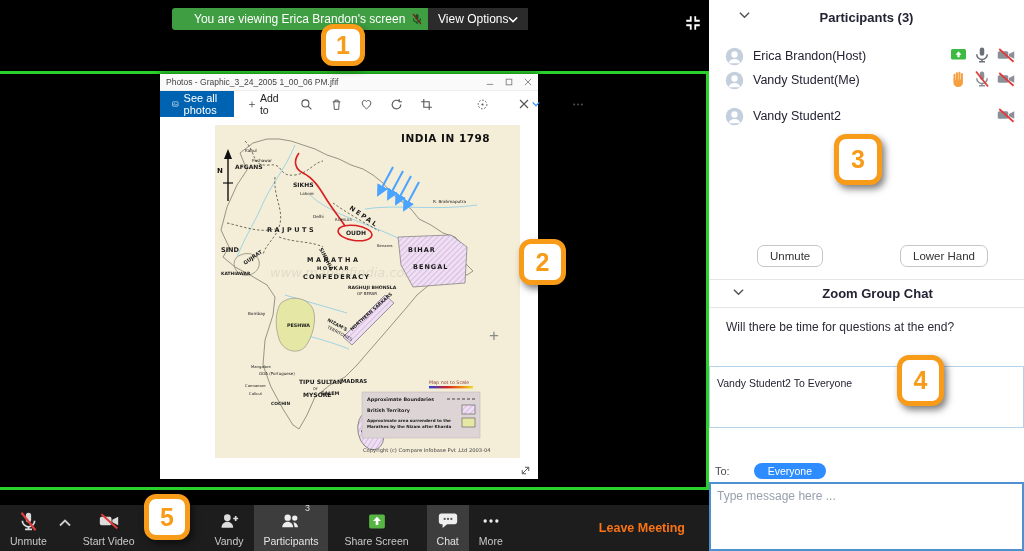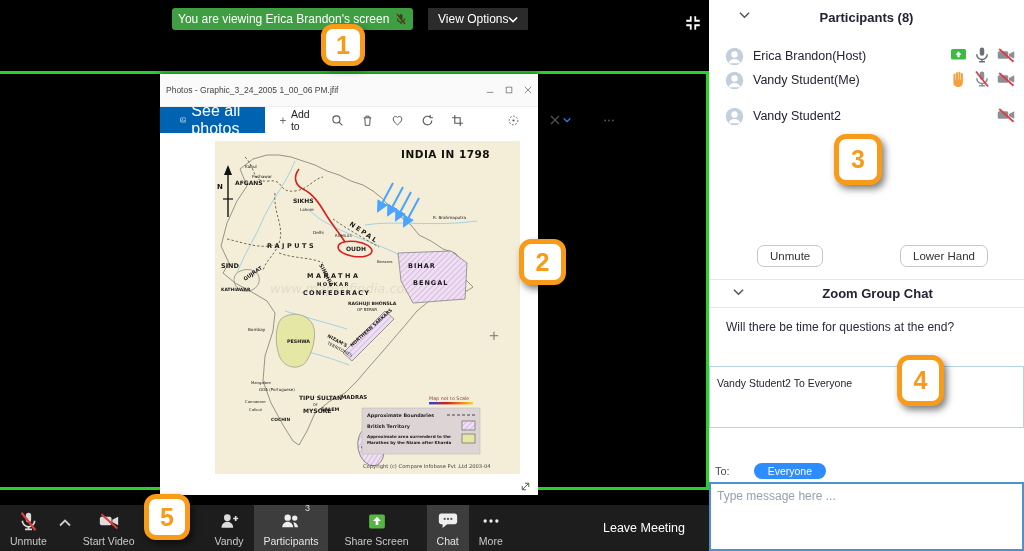--- a/index.html
+++ b/index.html
@@ -1,40 +1,40 @@
 <!DOCTYPE html>
 <html><head>
 <meta charset="utf-8">
 <style>
   * { box-sizing: border-box; margin: 0; padding: 0; }
   html,body { width:1024px; height:551px; background:#000; font-family:"Liberation Sans",sans-serif; }
   #root { position:relative; width:1024px; height:551px; background:#000; overflow:hidden; }
 
   
   .banner-pill { position:absolute; left:172px; top:8px; height:22px; background:#3f9e42; color:#fff;
-    font-size:12px; display:flex; align-items:center; gap:6px; padding:0 6px; border-radius:3px; }
+    font-size:12px; display:flex; align-items:center; gap:6px; padding:0 22px; border-radius:3px; }
   .view-options { position:absolute; left:428px; top:8px; height:22px; background:#2b2b2b; color:#fff;
     font-size:12px; display:flex; align-items:center; padding:0 10px; cursor:default; }
   .fullscreen-btn { position:absolute; left:684px; top:14px; width:18px; height:18px; }
   .top-black-notch { position:absolute; left:709px; top:0; width:106px; height:12px; background:#000; }
 
   
   .stage { position:absolute; left:0; top:71px; width:709px; height:419px; background:#000;
     border-top:3px solid #2ad12a; border-right:3px solid #2ad12a; border-bottom:3px solid #2ad12a; }
 
   
   .photos-window { position:absolute; left:160px; top:0px; width:378px; height:405px; background:#fff;
     box-shadow:0 0 6px rgba(0,0,0,.6); }
-  .pw-titlebar { height:33px; background:#fafafa; display:flex; align-items:center; font-size:8.5px;
+  .pw-titlebar { height:17px; background:#fafafa; display:flex; align-items:center; font-size:8.5px;
     color:#444; padding:0 6px; border-bottom:1px solid #eee; }
   .pw-titlebar .pw-title { flex:1; }
   .pw-controls { display:flex; gap:11px; color:#888; font-size:9px; align-items:center; }
   .pw-toolbar { height:26px; display:flex; align-items:center; background:#fff; font-size:10px; color:#333; }
   .pw-btn-blue { height:26px; background:#0063b1; color:#fff; display:flex; align-items:center; gap:5px;
-    padding:0 20px; font-size:16px; }
+    padding:0 12px; font-size:11px; }
   .pw-addto { display:flex; align-items:center; gap:4px; margin-left:14px; color:#222; font-size:10.5px; }
   .pw-icons { display:flex; align-items:center; margin-left:18px; gap:17px; color:#555; }
   .pw-icons svg { display:block; }
   .pw-content { position:relative; width:100%; height:362px; background:#fff; }
   .map-wrap { position:absolute; left:55px; top:8px; width:305px; height:333px; }
   .pw-resize { position:absolute; right:6px; bottom:2px; }
 
   .cursor-plus { position:absolute; left:489px; top:252px; color:#8a8a8a; font-size:17px; font-weight:400; }
 
   
@@ -73,21 +73,21 @@
 
   
   .toolbar { position:absolute; left:0; top:505px; width:709px; height:46px; background:#1d1d1d;
     display:flex; align-items:stretch; color:#c9c9c9; }
   .tb-item { display:flex; flex-direction:column; align-items:center; justify-content:flex-end;
     padding:3px 10px 4px; font-size:10.5px; gap:2px; }
   .tb-item .tic { height:24px; display:flex; align-items:center; }
   .tb-hl { background:#3d3d3d; color:#e4e4e4; }
   .tb-caret { display:flex; align-items:center; padding:0 2px; margin-bottom:10px; }
   .tb-leave { margin-left:auto; margin-right:24px; display:flex; align-items:center; }
-  .tb-leave span { color:#ffffff; font-size:12.5px; font-weight:normal; }
+  .tb-leave span { color:#f97316; font-size:12.5px; font-weight:bold; }
   .pp-wrap { position:relative; }
   .pp-count { position:absolute; top:-6px; right:-7px; font-size:9px; color:#ddd; }
 
   
   .badge { position:absolute; background:#fff; border:5px solid #f79b18; border-radius:12px;
     color:#f79b18; font-weight:bold; font-size:25px; display:flex; align-items:center; justify-content:center;
     box-shadow:3px 4px 7px rgba(0,0,0,.5); }
   .b1 { left:321px; top:24px;  width:44px; height:42px; }
   .b2 { left:519px; top:239px; width:47px; height:46px; }
   .b3 { left:834px; top:134px; width:48px; height:51px; }
@@ -329,21 +329,21 @@
 
     <div class="cursor-plus">+</div>
   </div>
 
   <div class="panel">
 
     <div class="panel-header">
       <svg class="chev" width="11" height="8" viewBox="0 0 12 8">
         <polyline points="1,1.5 6,6.5 11,1.5" fill="none" stroke="#555" stroke-width="1.6"></polyline>
       </svg>
-      <span>Participants (8)</span>
+      <span>Participants (3)</span>
     </div>
 
     <div class="p-row" style="top:8px">
       <svg width="19" height="19" viewBox="0 0 24 24">
         <circle cx="12" cy="12" r="11" fill="#c3cfdd"></circle>
         <circle cx="12" cy="9.5" r="4" fill="#fff"></circle>
         <path d="M4.5 20.5a8 8 0 0 1 15 0" fill="#fff"></path>
       </svg>
       <span class="p-name">Erica Brandon(Host)</span>
       <span class="p-icons">

